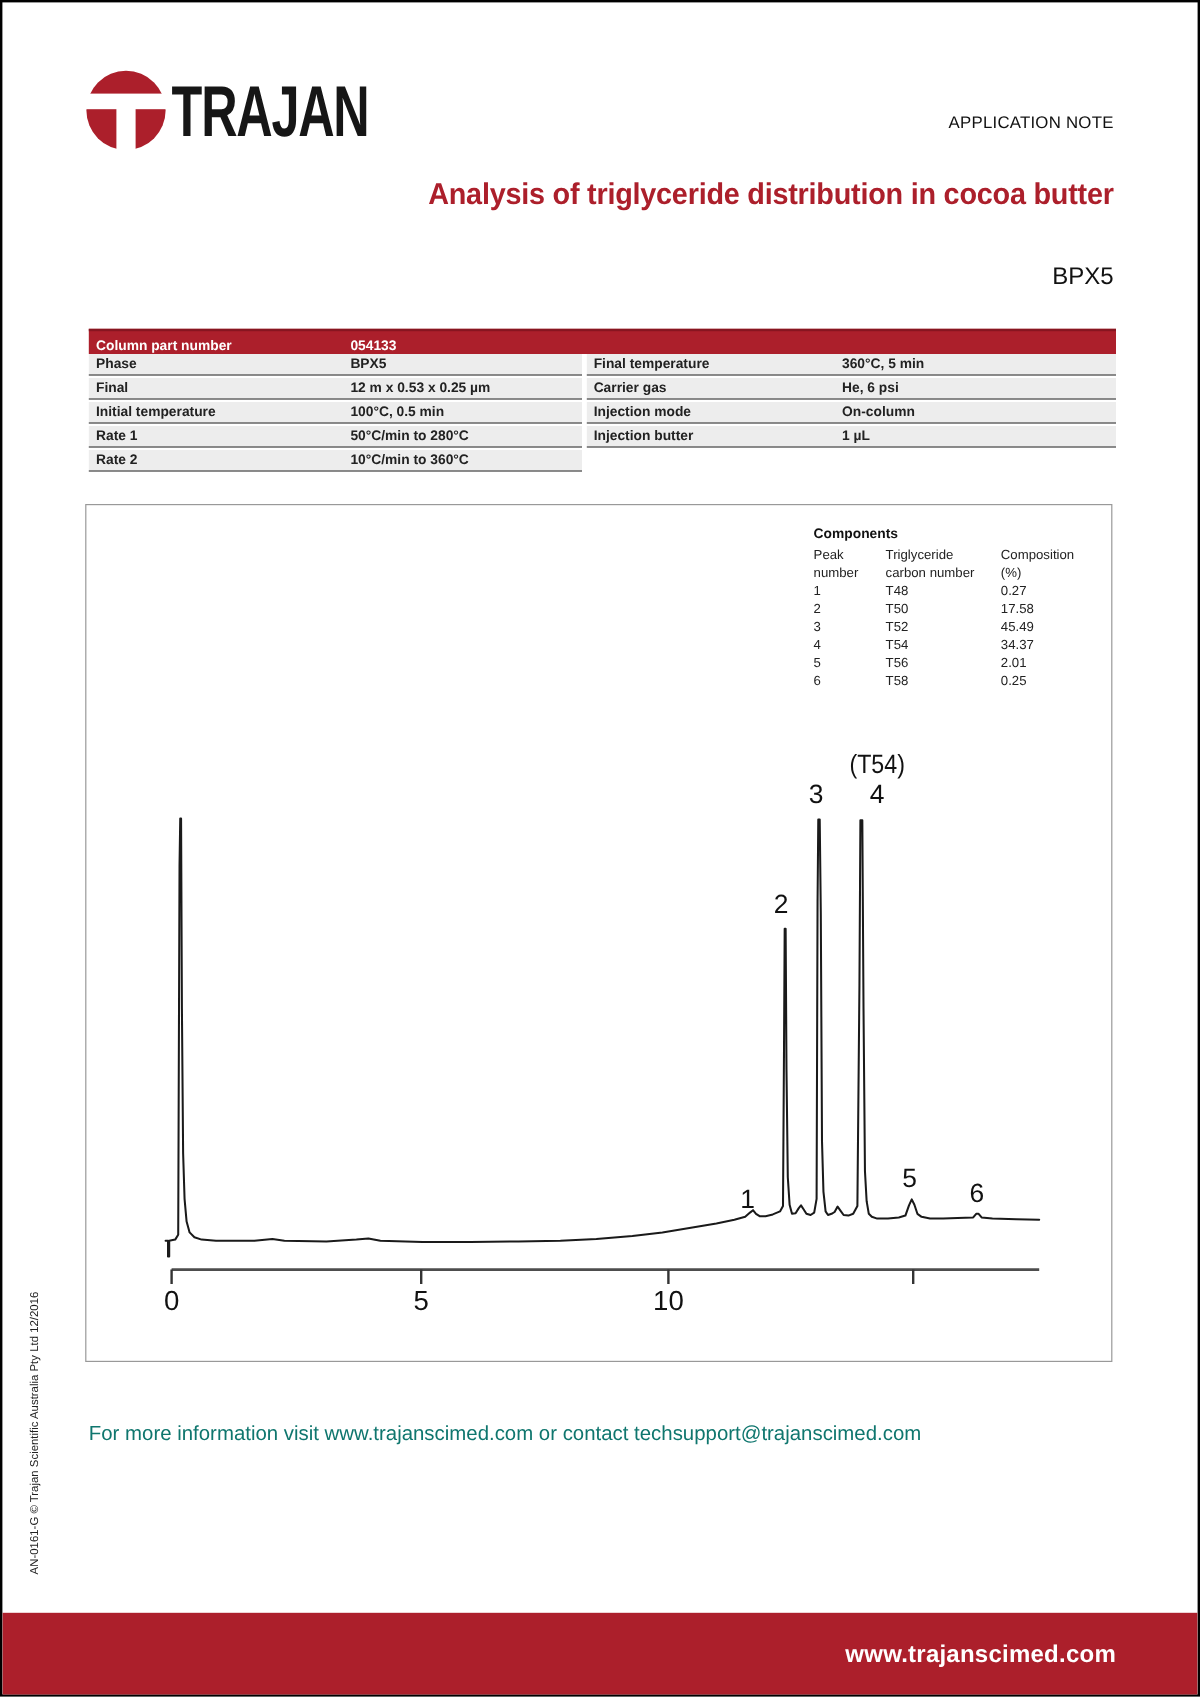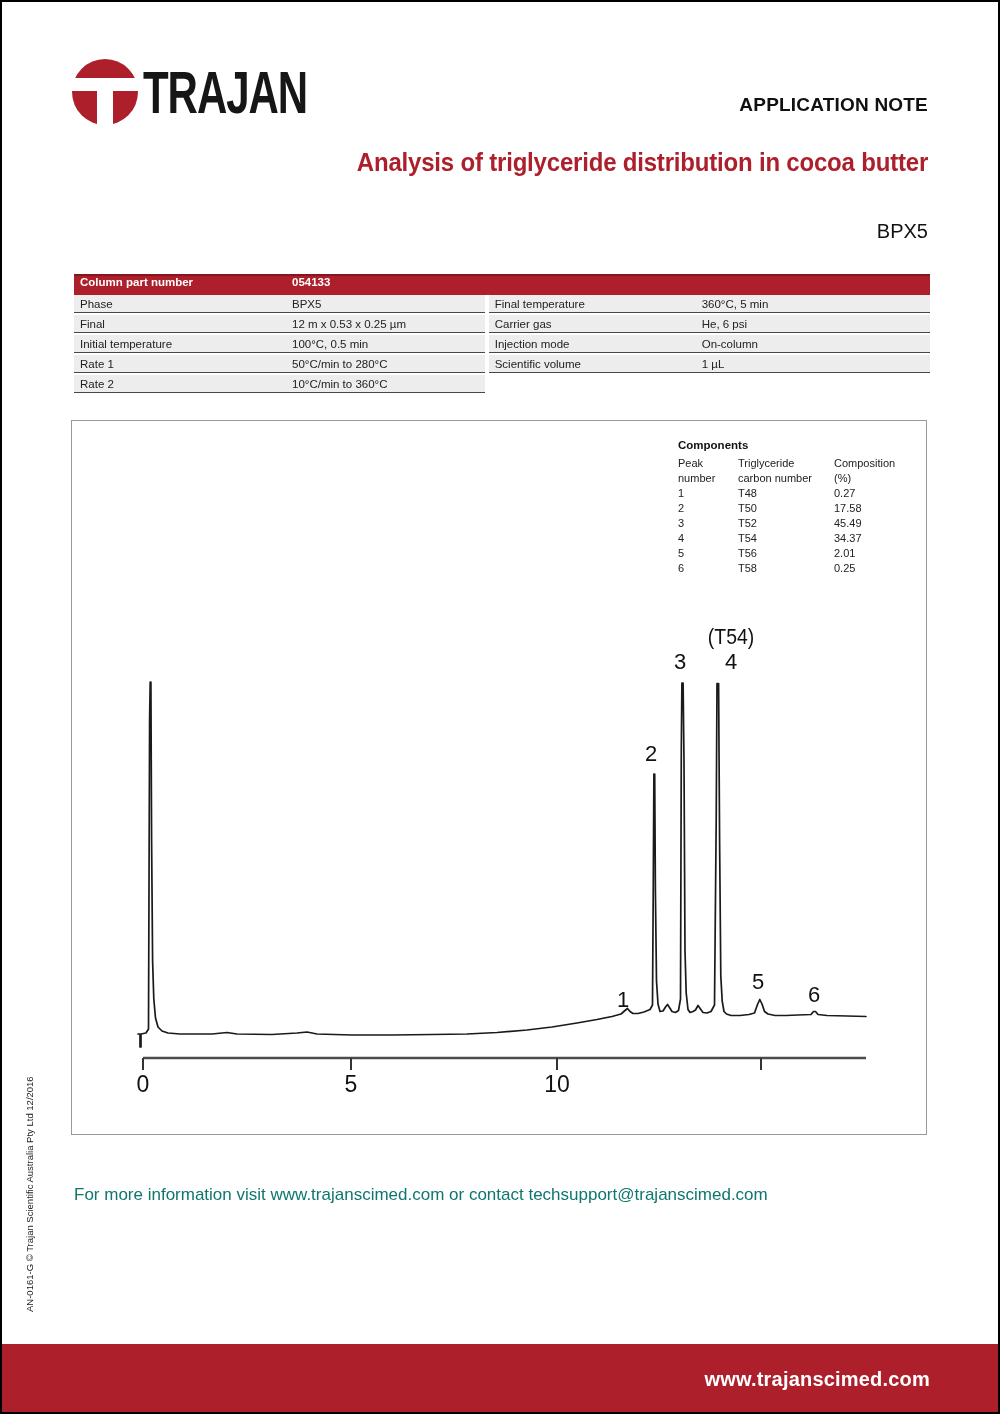--- a/index.html
+++ b/index.html
@@ -10,38 +10,38 @@
     border:2px solid #000; overflow:hidden;
   }
   
   .logo-circle { position:absolute; left:70px; top:57px; width:66px; height:66px;
     border-radius:50%; background:#AC1F2B; }
   .logo-bar-h { position:absolute; left:66px; top:76px; width:74px; height:13px; background:#fff; }
   .logo-bar-v { position:absolute; left:95px; top:85px; width:16px; height:41px; background:#fff; }
   .wordmark { position:absolute; left:141px; top:60px; height:62px; line-height:62px;
     font-size:60px; font-weight:700; letter-spacing:-1.5px; color:#161616;
     transform:scaleX(0.70); transform-origin:0 50%; white-space:nowrap; }
-  .app-note { position:absolute; right:70px; top:92px; font-size:19px; font-weight:700;
+  .app-note { position:absolute; right:70px; top:92px; font-size:14px; font-weight:400;
     color:#111; letter-spacing:0.2px; }
   .doc-title { position:absolute; right:70px; top:146px; font-size:25px; font-weight:700;
     color:#AC1F2B; letter-spacing:-0.2px; transform:scaleX(0.96); transform-origin:100% 50%;
     white-space:nowrap; }
   .product-code { position:absolute; right:70px; top:218px; font-size:20px; font-weight:500; color:#111; }
 
   
   .ptable { position:absolute; left:72px; top:272px; width:856px; font-size:11.5px; color:#222; }
-  .ptable-head { display:flex; align-items:flex-start; height:21px; background:#AC1F2B;
+  .ptable-head { display:flex; align-items:flex-end; height:21px; background:#AC1F2B;
     border-top:2px solid #871520; color:#fff; font-weight:700; }
   .ptable-head .hlabel { width:218px; padding-left:6px; }
   .ptable-head .hvalue { flex:1; }
   .ptable-body { display:flex; }
   .pcol-left  { width:429px; margin-right:4px; }
   .pcol-right { width:461px; }
   .prow { display:flex; align-items:center; height:18px; background:#EDEDED;
-    border-bottom:1px solid #474747; margin-bottom:2px; }
+    border-bottom:1px solid #474747; margin-bottom:2px;font-weight:bold; }
   .pcol-left  .plabel { width:218px; padding-left:6px; }
   .pcol-right .plabel { width:213px; padding-left:6px; }
   .pvalue { flex:1; }
 
   
   .chart-box { position:absolute; left:69px; top:418px; width:856px; height:715px;
     border:1px solid #999; background:#fff; }
   .chart-box svg { position:absolute; left:0; top:0; }
   .comp-table { position:absolute; left:606px; top:18px; font-size:11px; color:#222; }
   .comp-title { font-size:11.5px; font-weight:700; margin-bottom:5px; color:#111; }
@@ -110,21 +110,21 @@
         </div>
         <div class="prow">
           <div class="plabel">Carrier gas</div>
           <div class="pvalue">He, 6 psi</div>
         </div>
         <div class="prow">
           <div class="plabel">Injection mode</div>
           <div class="pvalue">On-column</div>
         </div>
         <div class="prow">
-          <div class="plabel">Scientific volume</div>
+          <div class="plabel">Injection butter</div>
           <div class="pvalue">1 µL</div>
         </div>
       </div>
     </div>
   </div>
 
   <div class="chart-box">
 
     <svg width="856" height="715" viewBox="0 0 856 715">
 

